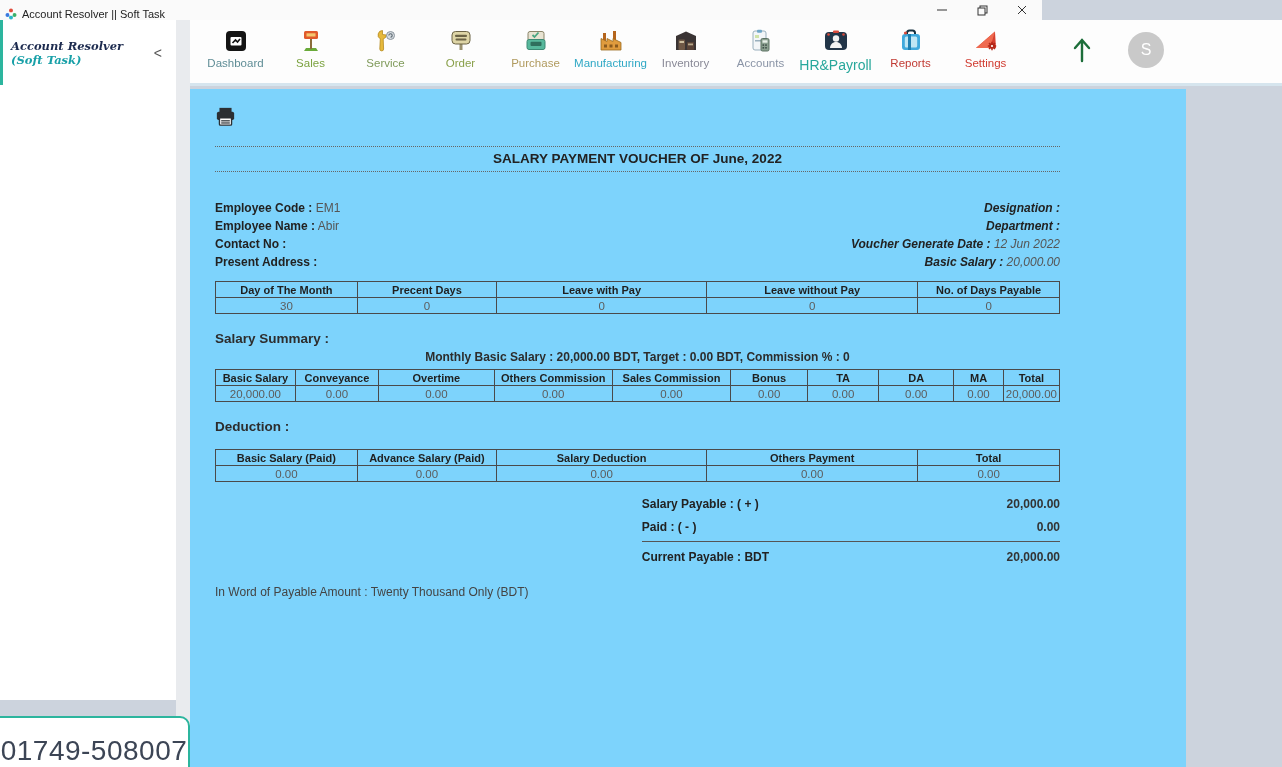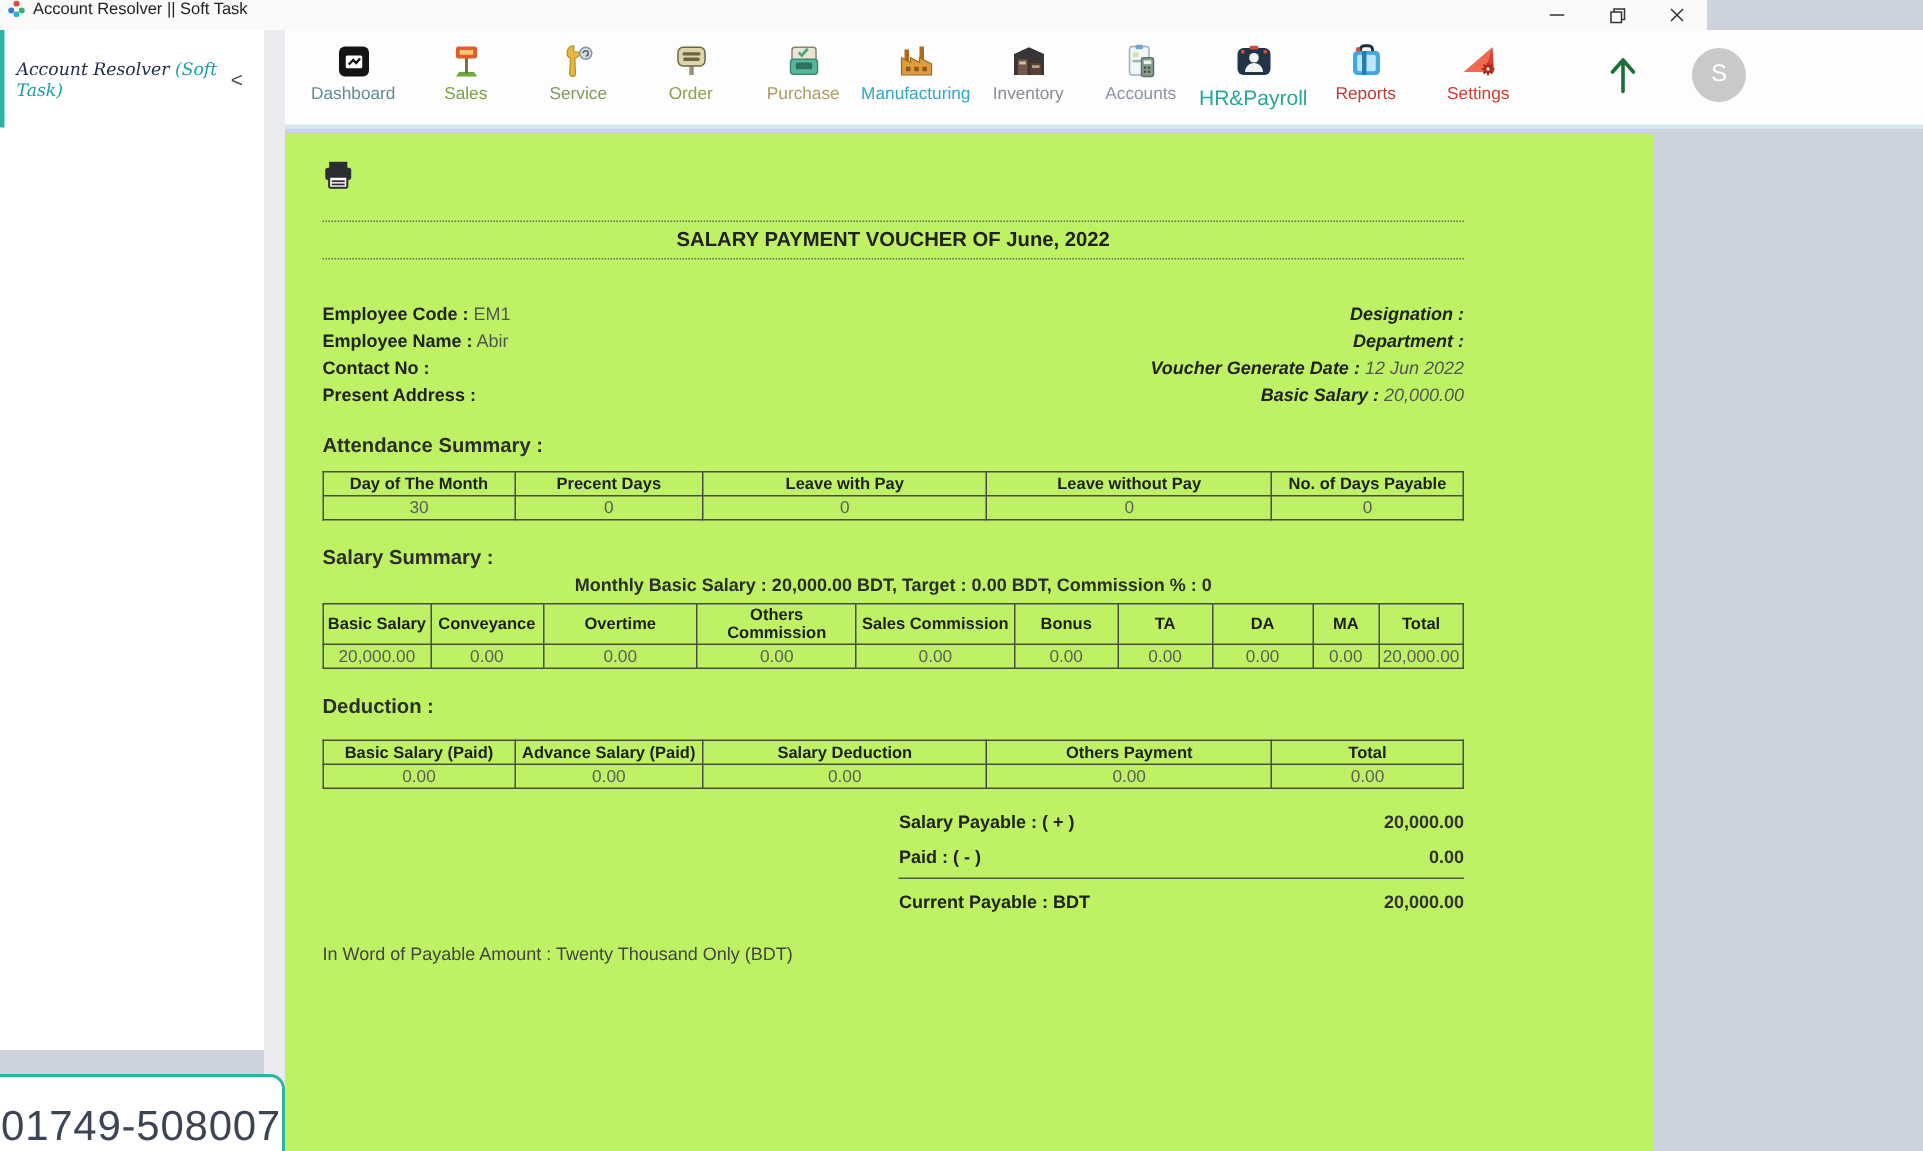--- a/index.html
+++ b/index.html
@@ -1,50 +1,50 @@
 <!DOCTYPE html>
 <html><head>
 <meta charset="utf-8">
 <style>
   * { margin:0; padding:0; box-sizing:border-box; }
   html,body { width:1282px; height:767px; overflow:hidden; background:#ccd3dd;
     font-family:"Liberation Sans", sans-serif; }
 
   
-  .titlebar { position:fixed; top:0; left:0; width:1138px; height:20px; background:#fafafa;
-    display:flex; align-items:flex-start; padding-left:5px; z-index:50; }
+  .titlebar { position:fixed; top:0; left:0; width:1042px; height:20px; background:#fafafa;
+    display:flex; align-items:flex-end; padding-left:5px; z-index:50; }
   .titlebar .app-title { font-size:11px; color:#222; margin-left:5px; }
   .win-controls { margin-left:auto; display:flex; }
   .win-btn { width:40px; height:20px; display:flex; align-items:center; justify-content:center; }
 
   
   .sidebar { position:fixed; top:20px; left:0; width:176px; height:680px; background:#ffffff; z-index:10; }
   .sidebar-header { height:65px; display:flex; align-items:center; padding:0 8px;
     border-left:3px solid #2cb59e; }
-  .brand { font-family:"DejaVu Serif", serif; font-style:italic; font-weight:normal; font-size:11.5px; color:#1d2b4f; }
+  .brand { font-family:"DejaVu Serif", serif; font-style:italic; font-weight:bold; font-size:11.5px; color:#1d2b4f; }
   .brand .brand-suffix { color:#18a0a8; }
   .collapse { margin-left:auto; font-size:14px; color:#555; padding:0 6px; cursor:default; }
   .side-menu { padding:12px 0 0 6px; }
   .module-title { font-size:13px; font-weight:bold; font-style:italic; color:#96c11f; padding:4px 0 8px 0; }
   .side-item { font-size:13.5px; color:#4c4c4c; padding:7px 0 8px 0; }
 
   .strip { position:fixed; top:20px; left:176px; width:14px; height:747px; background:#e9ebee; }
 
   
   .toolbar { position:fixed; top:20px; left:190px; width:1092px; height:66px; background:#fdfdfd;
     border-bottom:3px solid #d6e5ee; display:flex; align-items:flex-start; padding:6px 0 0 8px; z-index:20; }
   .tb-item { width:75px; display:flex; flex-direction:column; align-items:center; gap:3px; padding-top:2px; }
   .tb-item .tb-label { font-size:11.5px; white-space:nowrap; }
   .tb-item.active .tb-label { font-size:14px; font-weight:400; }
   .tb-right { margin-left:auto; display:flex; align-items:center; gap:34px; padding-right:118px; margin-top:6px; }
   .avatar { width:36px; height:36px; border-radius:50%; background:#c9c9c9; color:#fff;
     display:flex; align-items:center; justify-content:center; font-size:16px; }
 
   
-  .content { position:fixed; top:89px; left:190px; width:912px; height:678px; background:#bef264;
+  .content { position:fixed; top:89px; left:190px; width:996px; height:678px; background:#7dd3fc;
     padding:18px 126px 0 25px; }
   .print-row { margin-bottom:16px; }
   .dotted { border-top:1px dotted #666; height:0; }
   .v-title { text-align:center; font-size:13.5px; font-weight:bold; color:#222; padding:4px 0 5px 0; }
 
   .info-grid { display:flex; justify-content:space-between; margin-top:6px; }
   .info-col { line-height:18px; font-size:12px;margin-top:21px; }
   .info-col.right { text-align:right;font-style:italic; }
   .lbl { font-weight:bold; color:#222; }
   .val { color:#555; }
@@ -305,21 +305,20 @@
       <div><span class="lbl">Present Address :</span> <span class="val"></span></div>
     </div>
     <div class="info-col right">
       <div><span class="lbl">Designation :</span> <span class="val"></span></div>
       <div><span class="lbl">Department :</span> <span class="val"></span></div>
       <div><span class="lbl">Voucher Generate Date :</span> <span class="val">12 Jun 2022</span></div>
       <div><span class="lbl">Basic Salary :</span> <span class="val">20,000.00</span></div>
     </div>
   </div>
 
-  <div class="section-h">Attendance Summary :</div>
   <table class="v-table">
     <colgroup>
         <col style="width:16.8%">
         <col style="width:16.5%">
         <col style="width:24.9%">
         <col style="width:25%">
         <col style="width:16.8%">
       </colgroup>
     <tbody>
         <tr>

